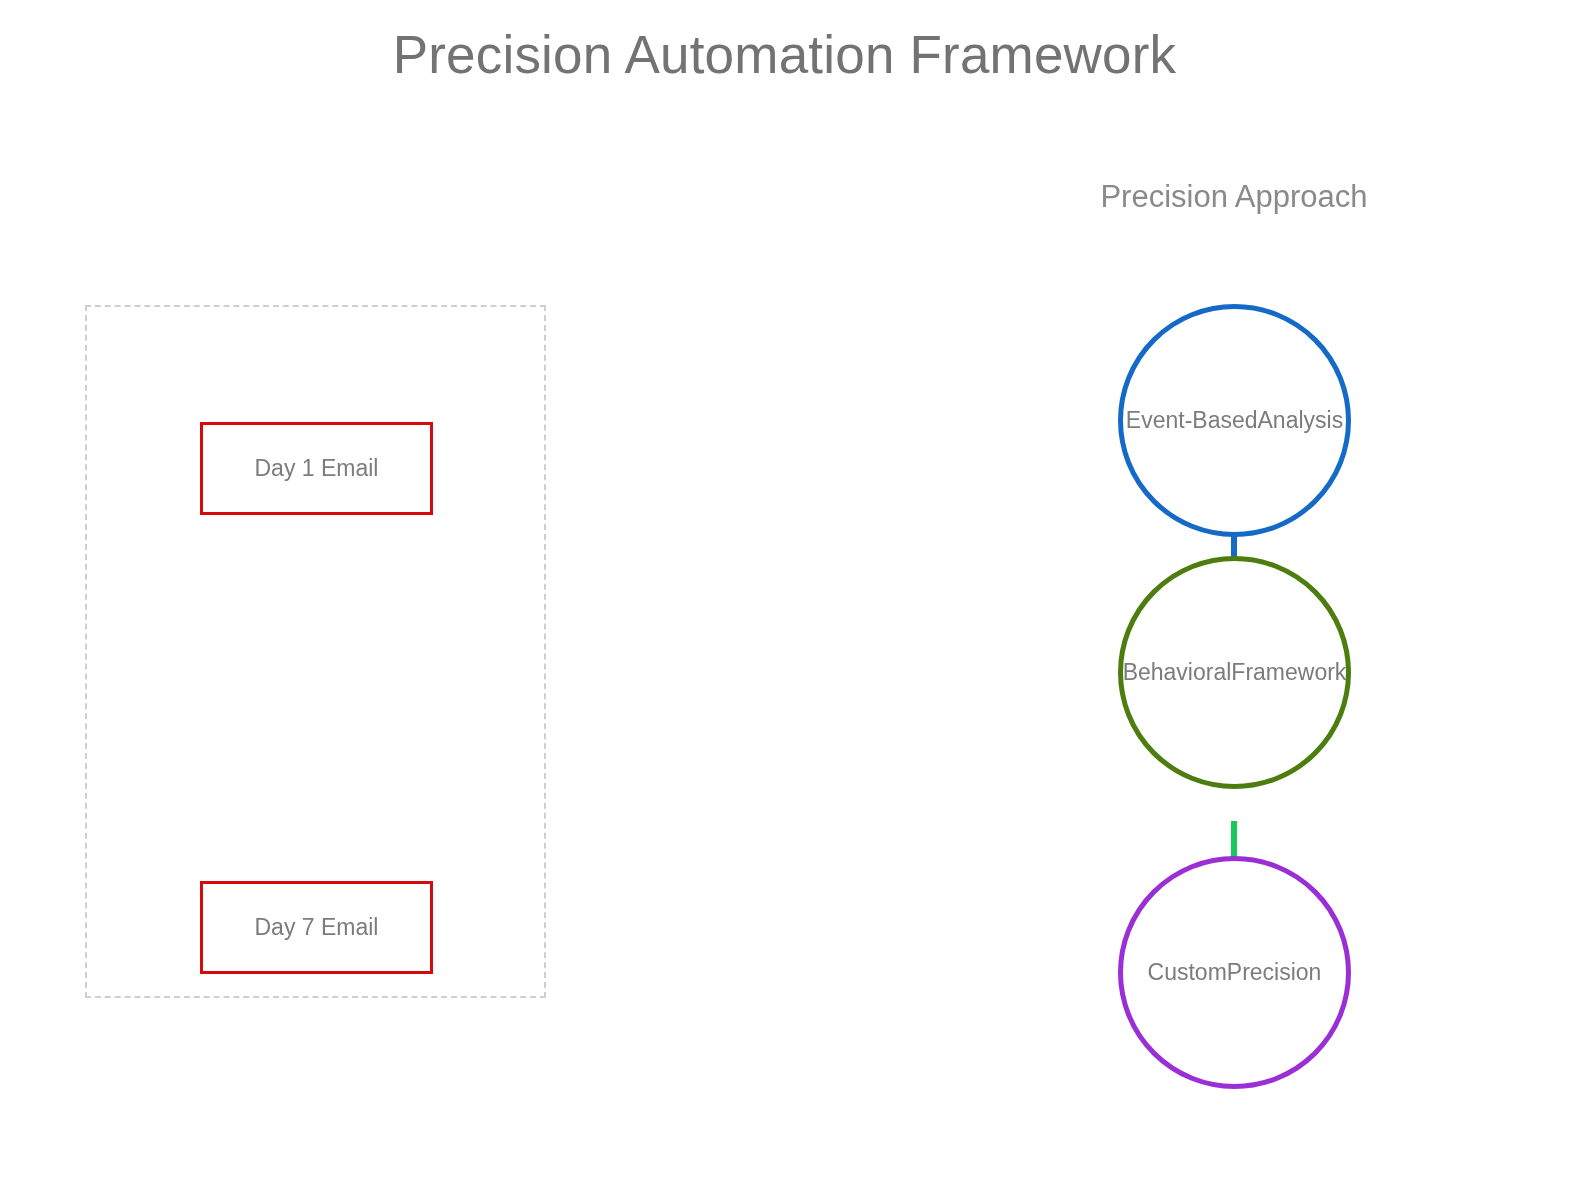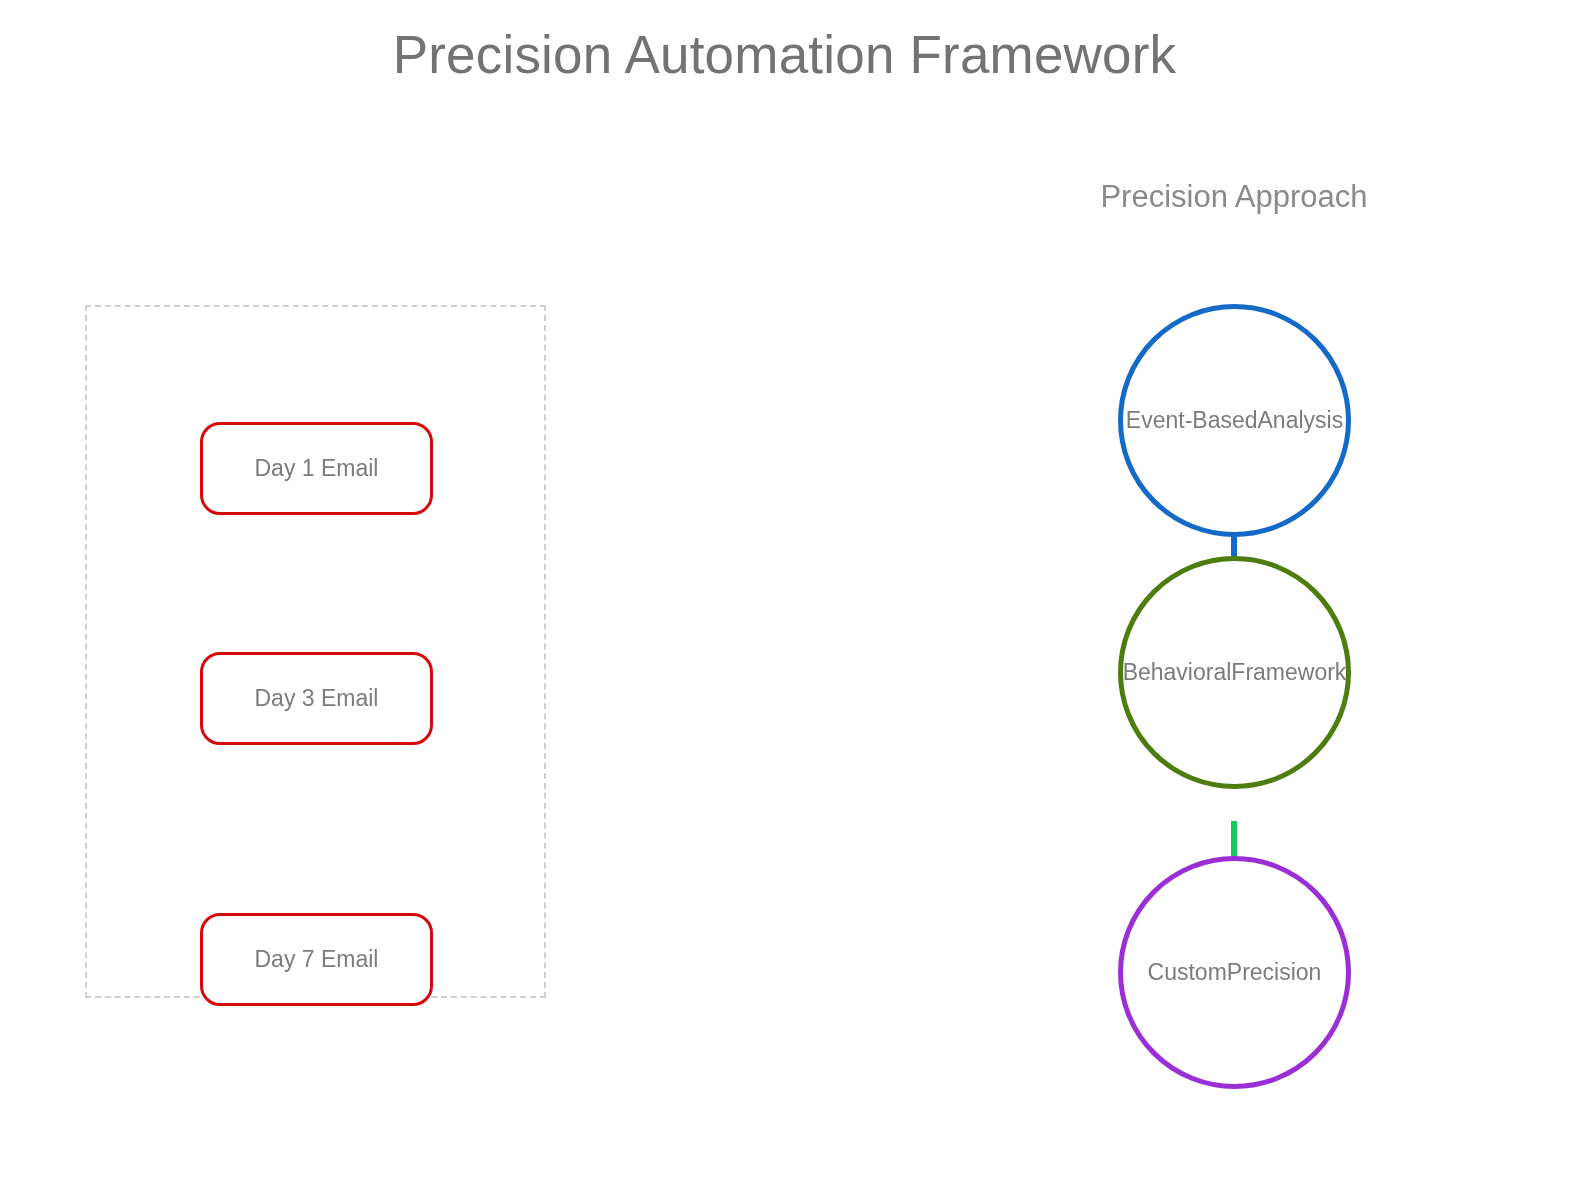--- a/index.html
+++ b/index.html
@@ -68,35 +68,35 @@
   }
 
   
   .email-box {
     position: absolute;
     left: 200px;
     width: 233px;
     height: 93px;
     box-sizing: border-box;
     border: 3px solid #d60a0a;
-    border-radius: 20px;
+    border-radius: 0;
     background: #ffffff;
     display: flex;
     align-items: center;
     justify-content: center;
   }
   .email-box-label {
     font-size: 23px;
     font-weight: 300;
     color: #7c7c7c;
     white-space: nowrap;
   }
   #email-box-0 { top: 422px; }
   #email-box-1 { top: 652px; }
-  #email-box-2 { top: 881px; margin-top: 32px; }
+  #email-box-2 { top: 881px; }
 
   
   .stage-circle {
     position: absolute;
     left: 1118px;
     width: 233px;
     height: 233px;
     box-sizing: border-box;
     border-radius: 50%;
     background: #ffffff;
@@ -150,23 +150,20 @@
 
   <div id="page-title">Precision Automation Framework</div>
 
 
   <div id="generic-container"></div>
 
   <div class="email-box" id="email-box-0">
     <span class="email-box-label">Day 1 Email</span>
   </div>
 
-  <div class="email-box" id="email-box-1">
-    <span class="email-box-label">Day 3 Email</span>
-  </div>
 
   <div class="email-box" id="email-box-2">
     <span class="email-box-label">Day 7 Email</span>
   </div>
 
   <div class="column-heading" id="heading-precision">Precision Approach</div>
 
   <div class="connector" id="connector-0"></div>
 
   <div class="connector" id="connector-1"></div>

